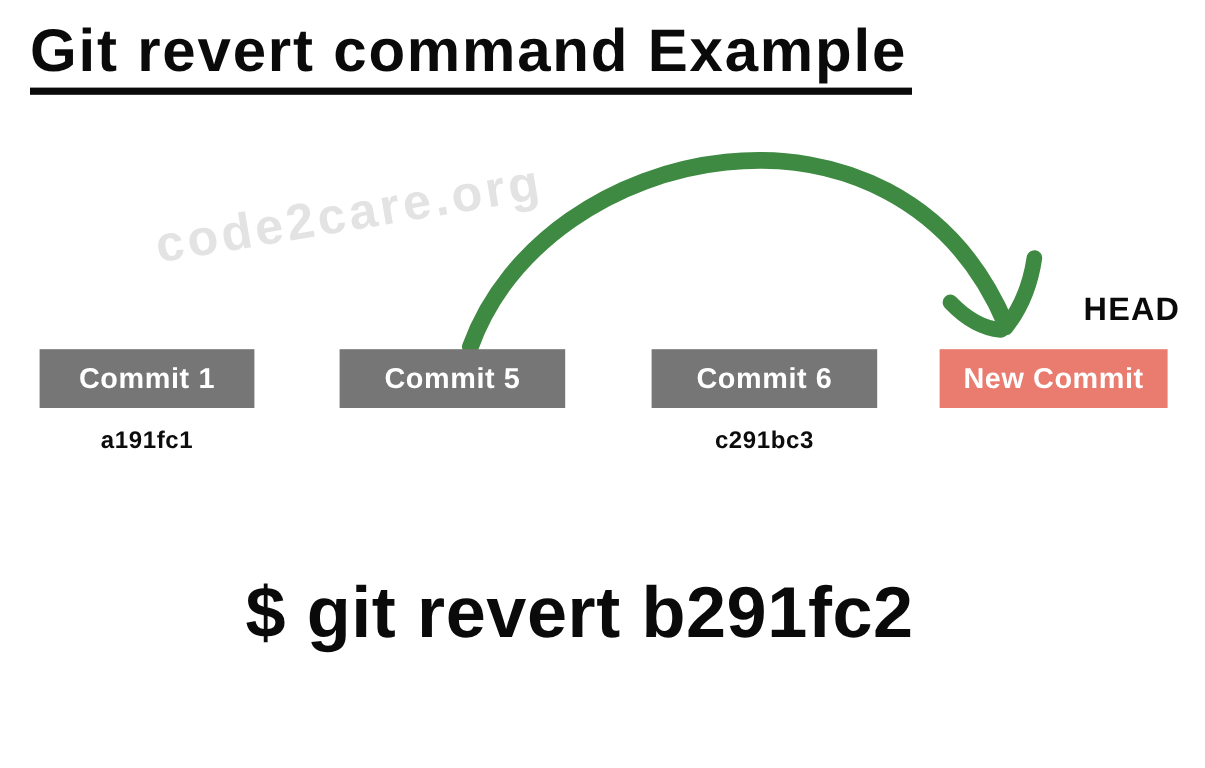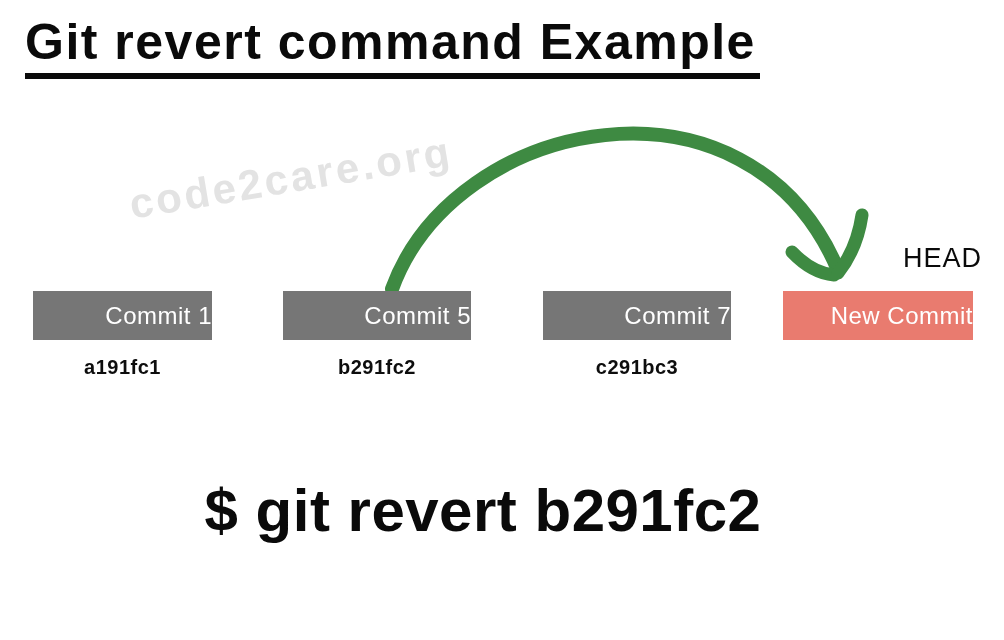--- a/index.html
+++ b/index.html
@@ -51,41 +51,40 @@
     top: 0;
     width: 1004px;
     height: 640px;
     pointer-events: none;
   }
   .head-label {
     position: absolute;
     left: 903px;
     top: 243px;
     font-size: 27px;
-    font-weight: 400;
+    font-weight: 700;
     letter-spacing: 1px;
     color: #0a0a0a;
     white-space: nowrap;
   }
   .commit-node {
     position: absolute;
     top: 291px;
     text-align: center;
   }
   .commit-box {
     width: 100%;
     height: 49px;
     line-height: 49px;
     background: #767676;
     color: #ffffff;
     font-size: 24px;
-    font-weight: 400;
+    font-weight: 700;
     letter-spacing: 0.5px;
     white-space: nowrap;
-    text-align: right;
   }
   .commit-box.new {
     background: #e97b6f;
   }
   .commit-hash {
     margin-top: 16px;
     font-size: 20px;
     font-weight: 700;
     color: #0d0d0d;
     letter-spacing: 0.5px;
@@ -128,26 +127,25 @@
     <div class="commit-box">
       <span>Commit 1</span>
     </div>
     <div class="commit-hash">a191fc1</div>
   </div>
 
   <div class="commit-node n1">
     <div class="commit-box">
       <span>Commit 5</span>
     </div>
-    <div class="commit-hash">b291fc2</div>
   </div>
 
   <div class="commit-node n2">
     <div class="commit-box">
-      <span>Commit 7</span>
+      <span>Commit 6</span>
     </div>
     <div class="commit-hash">c291bc3</div>
   </div>
 
   <div class="commit-node n3">
     <div class="commit-box new">
       <span>New Commit</span>
     </div>
   </div>
 

